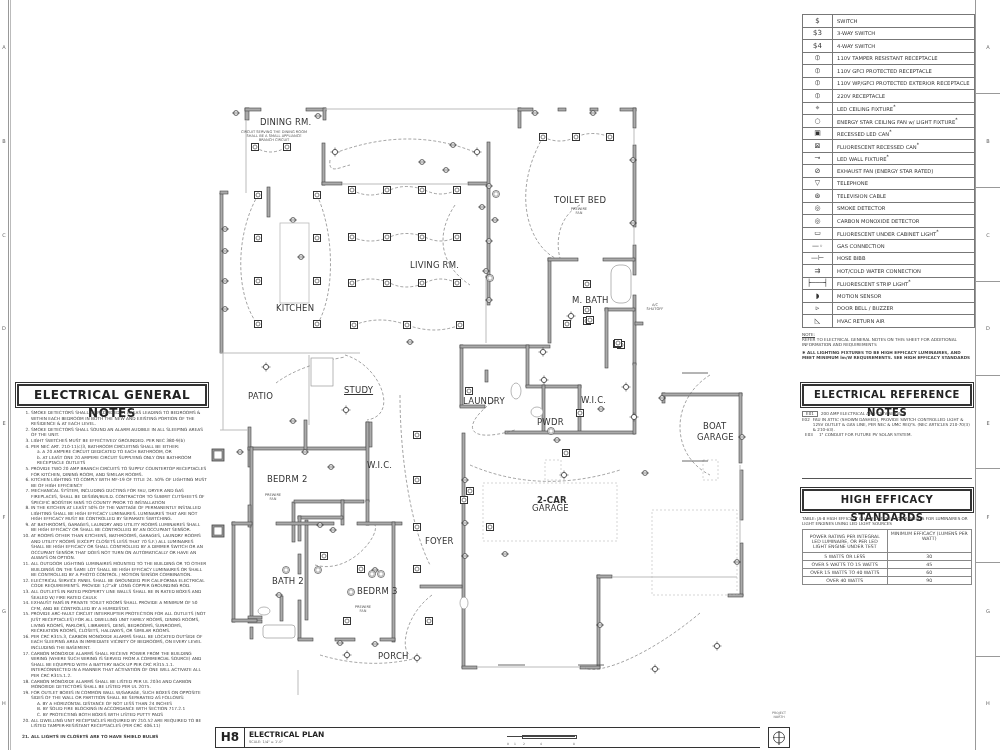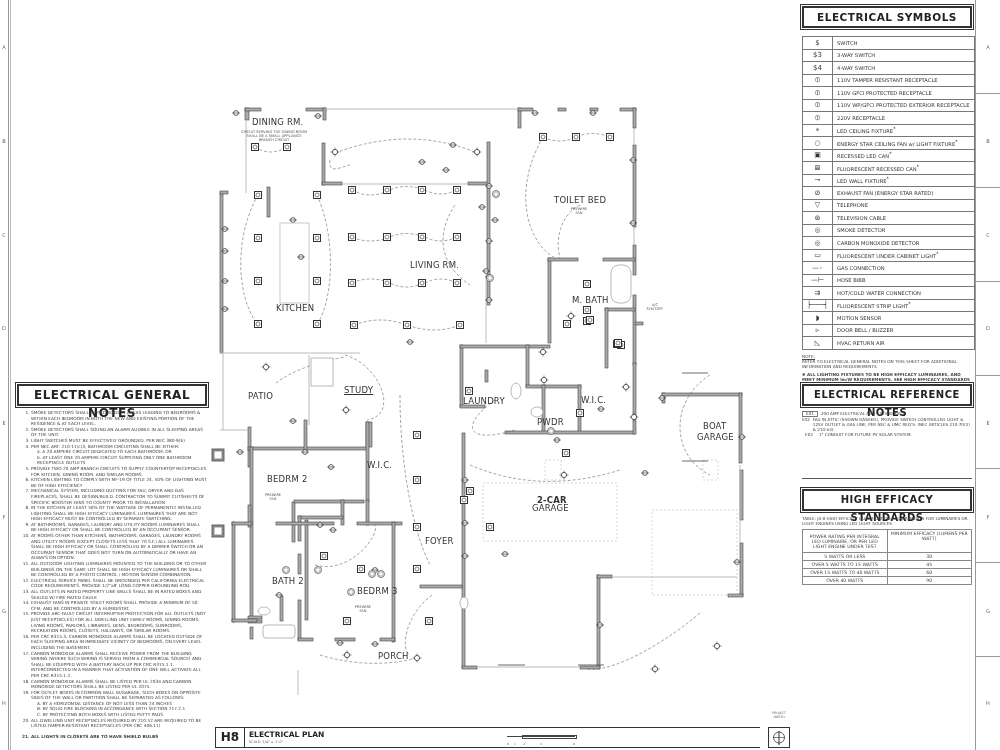--- a/index.html
+++ b/index.html
@@ -53,21 +53,20 @@
   <div class="zone-label" style="top:138px">B</div>
   <div class="zone-label" style="top:232px">C</div>
   <div class="zone-label" style="top:325px">D</div>
   <div class="zone-label" style="top:420px">E</div>
   <div class="zone-label" style="top:514px">F</div>
   <div class="zone-label" style="top:608px">G</div>
   <div class="zone-label" style="top:700px">H</div>
 </div>
 
 <div class="abs" style="left:802px;top:6px;width:170px;">
-  <div class="title-box" style="height:18px;line-height:18px;font-size:10.5px;">ELECTRICAL SYMBOLS</div>
   <table class="sym-table" style="margin-top:8px;width:170px;">
     <tbody id="sym-body">
         <tr>
           <td class="ic">$</td>
           <td><span>SWITCH</span></td>
         </tr>
         <tr>
           <td class="ic">$3</td>
           <td><span>3-WAY SWITCH</span></td>
         </tr>
@@ -572,21 +571,21 @@
     <ellipse cx="264" cy="508" rx="4" ry="6"></ellipse>
     <ellipse cx="64" cy="516" rx="6" ry="4"></ellipse>
     <rect x="63" y="530" width="32" height="13" rx="3"></rect>
     <rect x="111" y="263" width="22" height="28"></rect>
   </g>
 
   <rect x="80" y="128" width="29" height="80" fill="none" stroke="#bbb" stroke-width="0.8"></rect>
 </svg>
 
 <div class="abs" style="left:200px;top:95px;width:600px;height:600px;">
-  <div class="room-label" style="left:52px;top:22px;text-align:right;">DINING RM.</div>
+  <div class="room-label" style="left:60px;top:22px;text-align:right;">DINING RM.</div>
   <div class="small-label" style="left:39px;top:35px;width:70px;">CIRCUIT SERVING THE DINING ROOM SHALL BE A SMALL APPLIANCE BRANCH CIRCUIT</div>
   <div class="room-label" style="left:210px;top:165px;">LIVING RM.</div>
   <div class="room-label" style="left:76px;top:208px;">KITCHEN</div>
   <div class="room-label" style="left:354px;top:100px;">TOILET BED</div>
   <div class="small-label" style="left:368px;top:112px;width:22px;">PREWIRE FAN</div>
   <div class="room-label" style="left:372px;top:200px;">M. BATH</div>
   <div class="small-label" style="left:444px;top:208px;width:22px;">A/C SHUTOFF</div>
   <div class="room-label" style="left:48px;top:296px;">PATIO</div>
   <div class="room-label" style="left:144px;top:290px;text-decoration:underline;">STUDY</div>
   <div class="room-label" style="left:263px;top:301px;">LAUNDRY</div>

